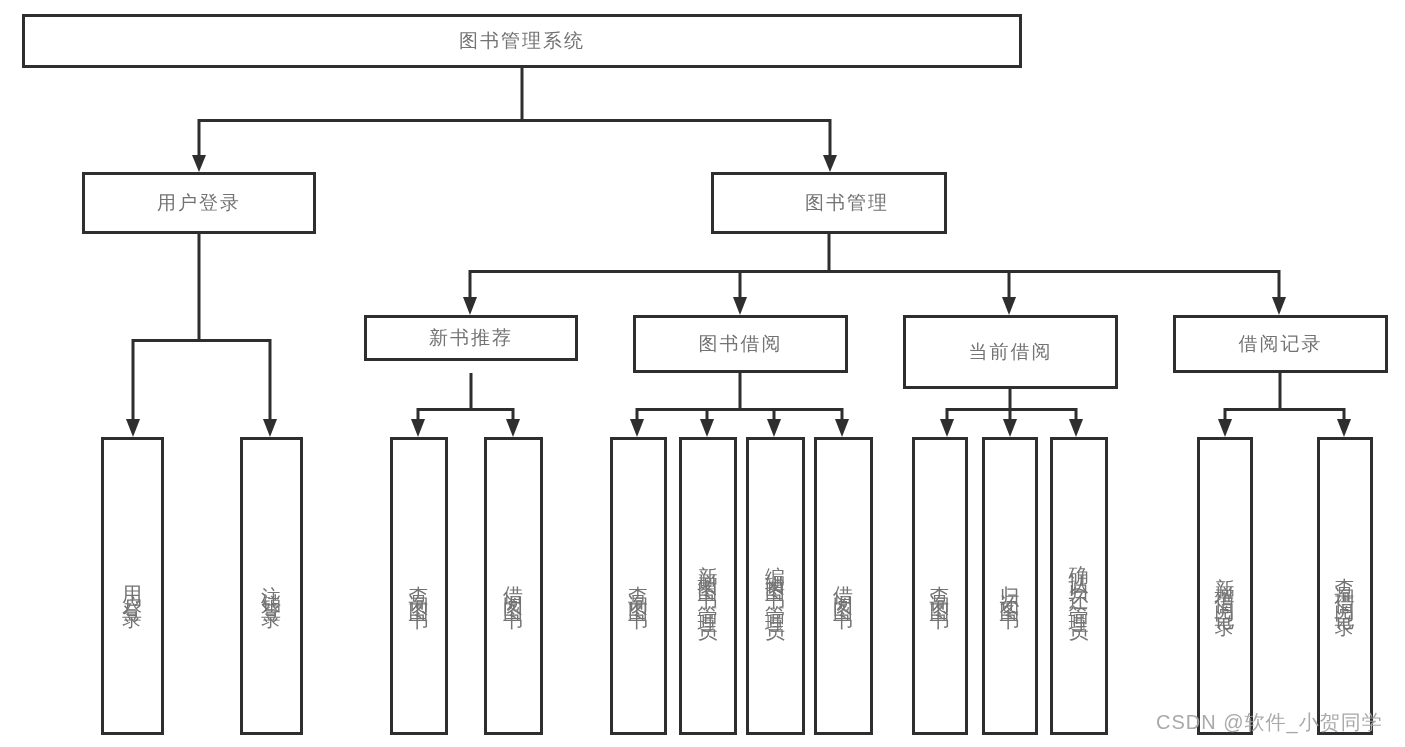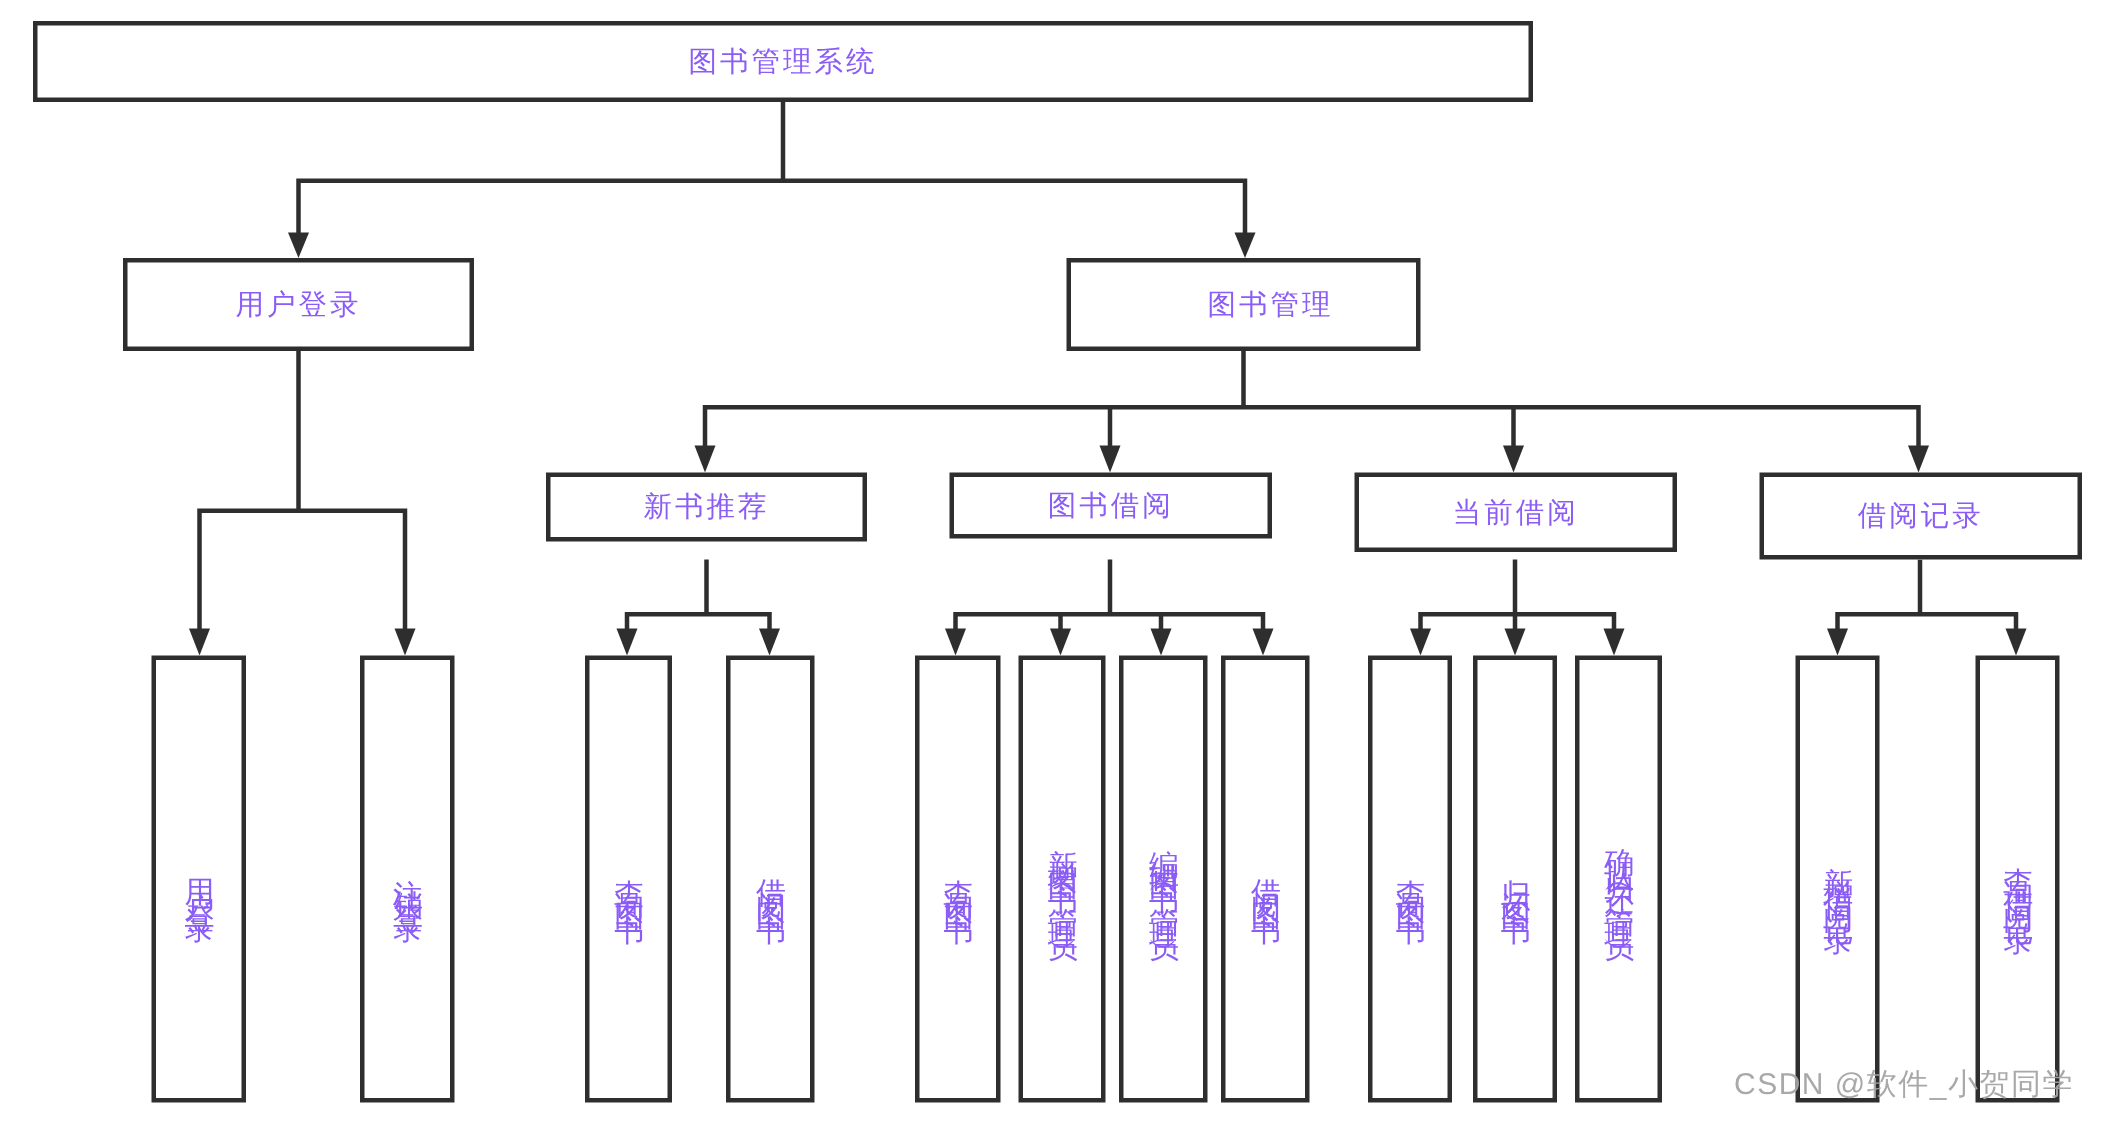--- a/index.html
+++ b/index.html
@@ -11,21 +11,21 @@
     font-family:"Liberation Sans","DejaVu Sans",sans-serif;
   }
   .box{
     position:absolute;
     box-sizing:border-box;
     background:#ffffff;
     border:3px solid #2e2e2e;
     display:flex;
     align-items:center;
     justify-content:center;
-    color:#8b5cf6;
+    color:#737373;
     z-index:2;
   }
   .hbox{font-size:19px;letter-spacing:2px;white-space:nowrap;}
   .vbox{
     writing-mode:vertical-rl;
     text-orientation:mixed;
     font-size:20px;
     letter-spacing:8px;
     line-height:1;
   }
@@ -37,22 +37,22 @@
     letter-spacing:1px;
     color:rgba(164,164,164,0.95);
     z-index:5;
     white-space:nowrap;
   }
   
   #n-root{left:22px;top:14px;width:1000px;height:54px;}
   #n-user-login{left:82px;top:172px;width:234px;height:62px;}
   #n-book-mgmt{left:711px;top:172px;width:236px;height:62px;padding-left:36px;}
   #n-new-book{left:364px;top:315px;width:214px;height:46px;}
-  #n-book-borrow{left:633px;top:315px;width:215px;height:44px;}
-  #n-current-borrow{left:903px;top:315px;width:215px;height:53px;}
+  #n-book-borrow{left:633px;top:315px;width:215px;height:58px;}
+  #n-current-borrow{left:903px;top:315px;width:215px;height:74px;}
   #n-borrow-records{left:1173px;top:315px;width:215px;height:58px;}
   .leaf{top:437px;height:298px;}
   #l-user-login{left:101px;width:63px;}
   #l-logout{left:240px;width:63px;}
   #l-query1{left:390px;width:58px;}
   #l-borrow1{left:484px;width:59px;}
   #l-query2{left:610px;width:57px;}
   #l-add-book{left:679px;width:58px;}
   #l-edit-book{left:746px;width:59px;}
   #l-borrow2{left:814px;width:59px;}

